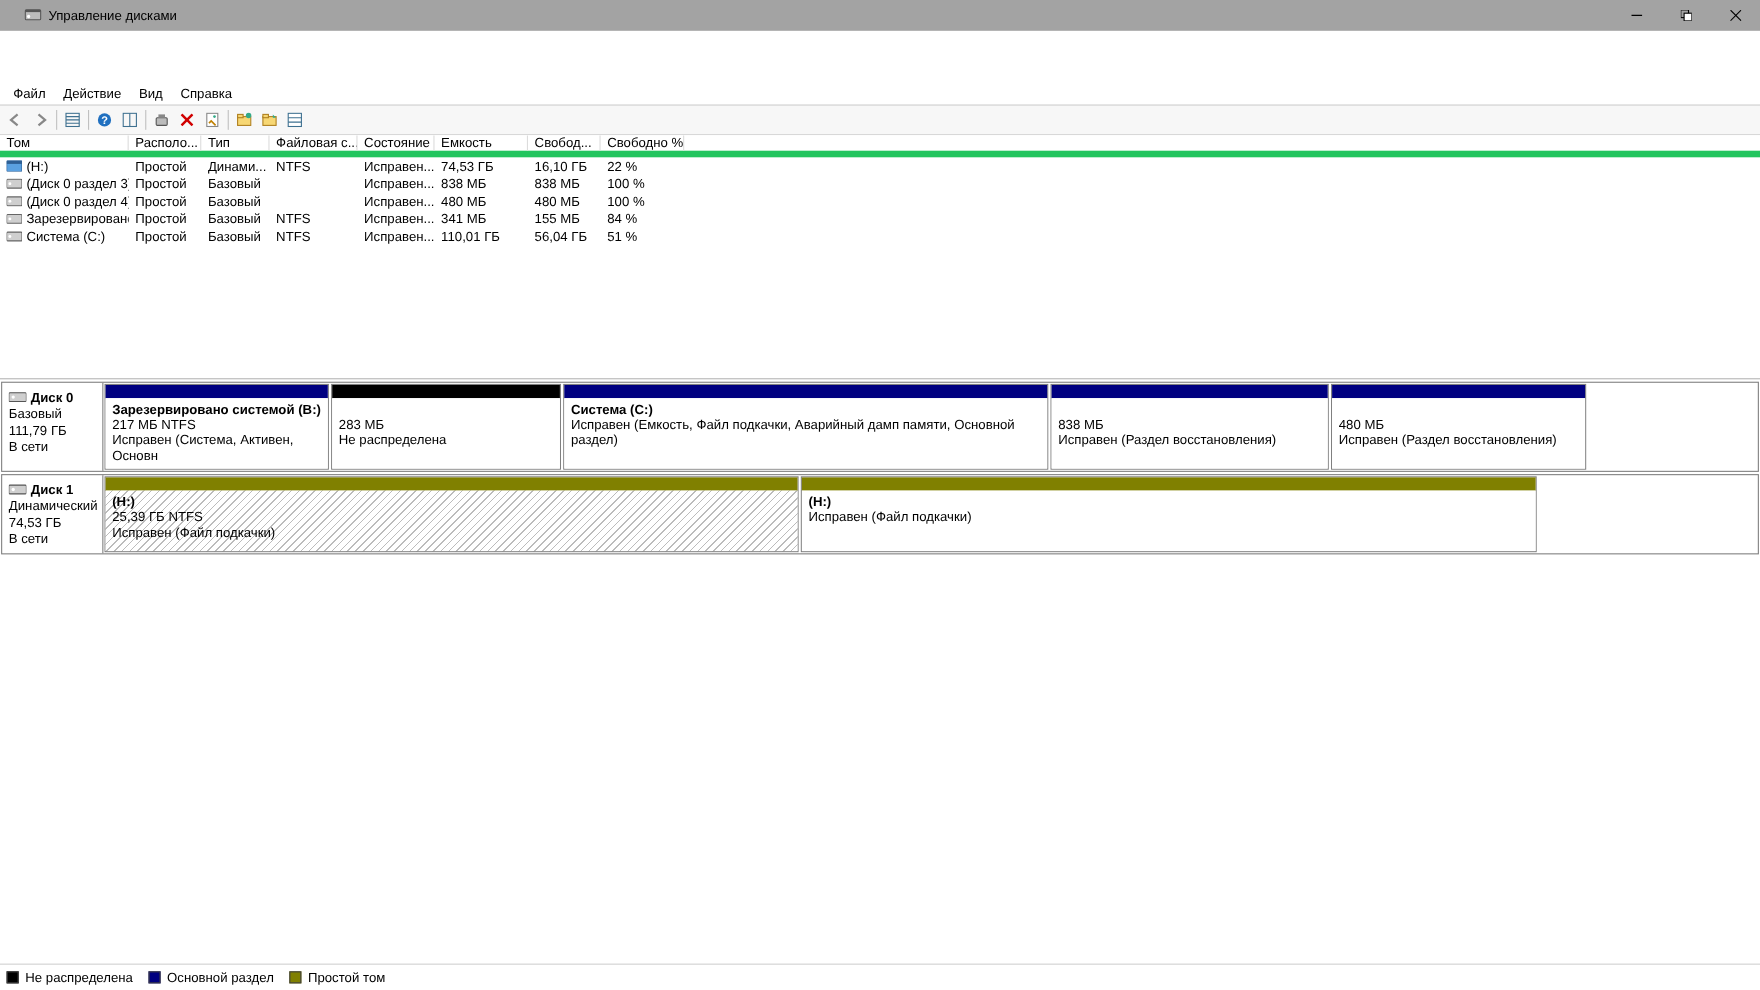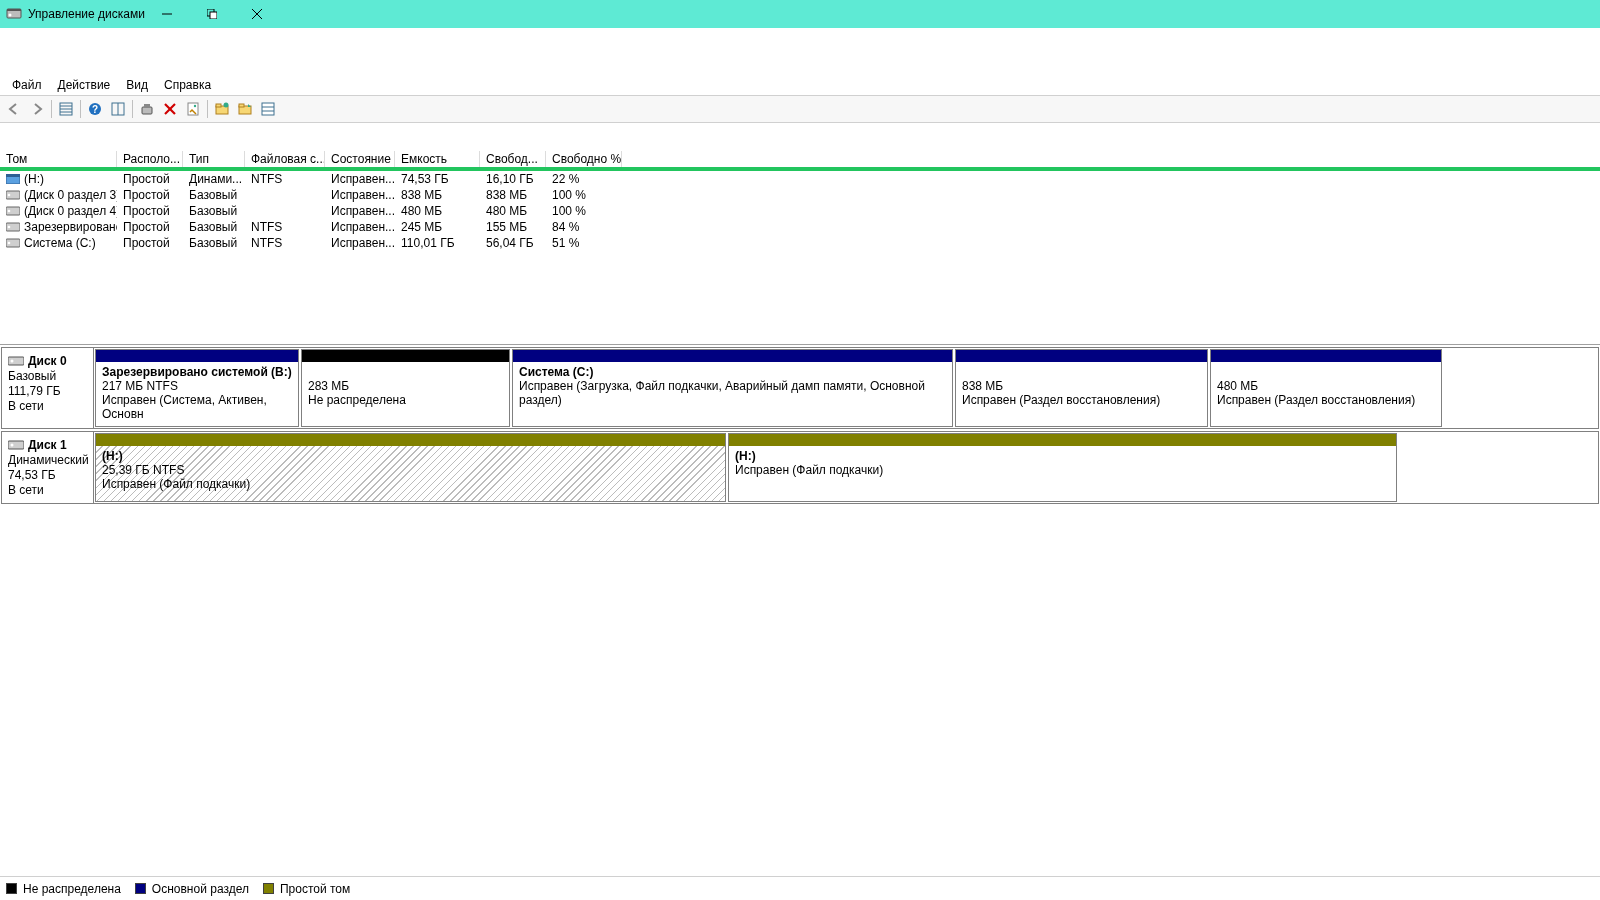--- a/index.html
+++ b/index.html
@@ -1,33 +1,33 @@
 <!DOCTYPE html>
 <html><head>
 <meta charset="utf-8">
 <style>
   * { margin:0; padding:0; box-sizing:border-box; }
   body { font-family:"Segoe UI",Tahoma,Arial,sans-serif; font-size:12px; background:#fff; color:#000; width:1600px; height:900px; overflow:hidden; display:flex; flex-direction:column; }
   
-  .titlebar { height:28px; display:flex; align-items:center; background:#5eead4; padding-left:6px; }
+  .titlebar { height:28px; display:flex; align-items:center; justify-content:space-between; background:#a3a3a3; padding-left:22px; }
   .titlebar-left { display:flex; align-items:center; gap:6px; }
   .app-icon { width:16px; height:16px; display:flex; align-items:center; justify-content:center; }
   .titlebar-title { font-size:12px; }
   .winbtns { display:flex; }
   .winbtn { width:45px; height:28px; display:flex; align-items:center; justify-content:center; }
   
   .menubar { height:20px; display:flex; align-items:center; padding:0 4px; background:#fff;margin-top:47px; }
   .menuitem { padding:2px 8px; }
   
   .toolbar { height:28px; border-top:1px solid #d0d0d0; border-bottom:1px solid #d0d0d0; background:#f7f7f7; display:flex; align-items:center; padding:0 3px; gap:1px; }
   .tbbtn { width:22px; height:22px; display:flex; align-items:center; justify-content:center; border:1px solid transparent; }
   .tbsep { width:1px; height:18px; background:#c0c0c0; margin:0 2px; }
   
   .top-pane { height:222px; border-bottom:1px solid #a0a0a0; overflow:auto; background:#fff; }
-  .vol-header { height:20px; display:flex; background:#fff; border-bottom:4px solid #22c55e;margin-top:28px; }
+  .vol-header { height:20px; display:flex; background:#fff; border-bottom:6px solid #22c55e; }
   .vol-header-cell { border-right:1px solid #dcdcdc; padding:2px 6px; font-size:12px; display:flex; align-items:center; overflow:hidden; white-space:nowrap; }
   .vol-row { height:16px; display:flex; align-items:center; }
   .vol-cell { padding:0 6px; font-size:12px; display:flex; align-items:center; gap:4px; overflow:hidden; white-space:nowrap; }
   .vol-icon { width:14px; height:10px; flex-shrink:0; }
   
   .bottom-pane { flex:1; background:#fff; overflow:auto; padding:2px 1px; }
   .disk-row { display:flex; margin-bottom:2px; border:1px solid #808080; background:#fff; }
   .disk-info { width:92px; border-right:1px solid #808080; padding:6px 4px 6px 6px; display:flex; flex-direction:column; gap:1px; }
   .disk-info-head { display:flex; align-items:center; gap:4px; font-weight:bold; }
   .disk-icon { width:16px; height:12px; }
@@ -234,21 +234,21 @@
           <svg class="vol-icon" viewBox="0 0 14 10">
             <rect x="0" y="1" width="14" height="8" rx="1" fill="#cfcfcf" stroke="#666"></rect>
             <circle cx="3" cy="5" r="1.3" fill="#fff"></circle>
           </svg>
           <span>Зарезервировано...</span>
         </div>
         <div class="vol-cell w1">Простой</div>
         <div class="vol-cell w2">Базовый</div>
         <div class="vol-cell w3">NTFS</div>
         <div class="vol-cell w4">Исправен...</div>
-        <div class="vol-cell w5">245 МБ</div>
+        <div class="vol-cell w5">341 МБ</div>
         <div class="vol-cell w6">155 МБ</div>
         <div class="vol-cell w7">84 %</div>
       </div>
       <div class="vol-row">
         <div class="vol-cell w0">
           <svg class="vol-icon" viewBox="0 0 14 10">
             <rect x="0" y="1" width="14" height="8" rx="1" fill="#cfcfcf" stroke="#666"></rect>
             <circle cx="3" cy="5" r="1.3" fill="#fff"></circle>
           </svg>
           <span>Система (C:)</span>
@@ -293,21 +293,21 @@
             <div class="part-body">
               <span class="part-name">&nbsp;</span>
               <span>283 МБ</span>
               <span>Не распределена</span>
             </div>
           </div>
           <div class="part" style="width:441px;flex:0 0 441px">
             <div class="part-bar c-navy"></div>
             <div class="part-body">
               <span class="part-name">Система  (C:)</span>
-              <span>Исправен (Загрузка, Файл подкачки, Аварийный дамп памяти, Основной раздел)</span>
+              <span>Исправен (Емкость, Файл подкачки, Аварийный дамп памяти, Основной раздел)</span>
             </div>
           </div>
           <div class="part" style="width:253px;flex:0 0 253px">
             <div class="part-bar c-navy"></div>
             <div class="part-body">
               <span class="part-name">&nbsp;</span>
               <span>838 МБ</span>
               <span>Исправен (Раздел восстановления)</span>
             </div>
           </div>

